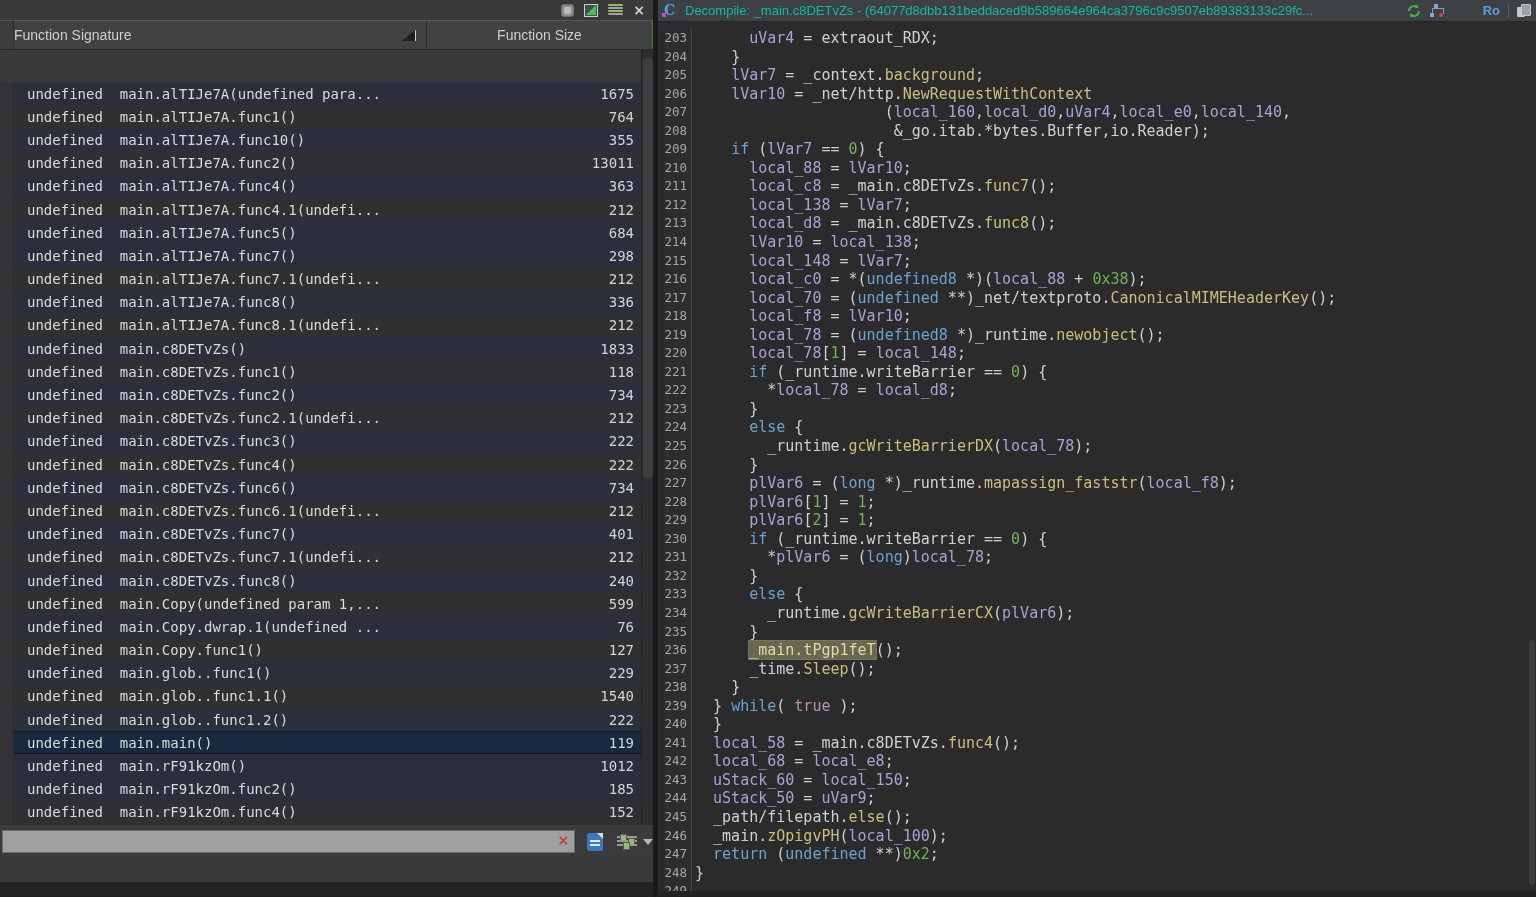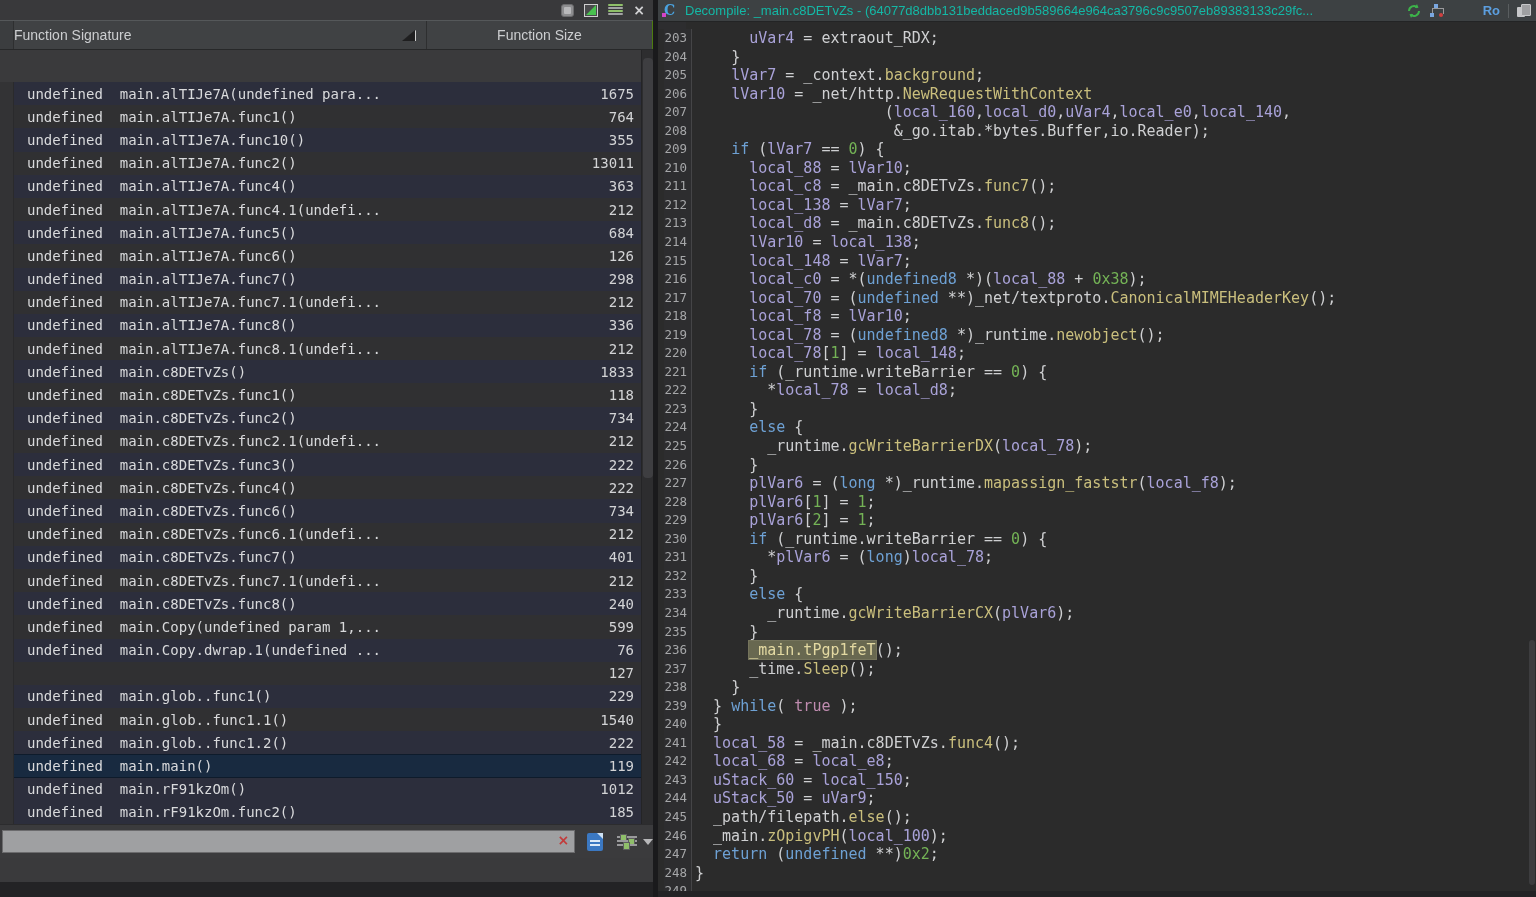--- a/index.html
+++ b/index.html
@@ -161,25 +161,20 @@
         <div class="fn-row stripe-b">
           <span class="fn-gutter"></span>
           <span class="fn-sig">undefined _main.alTIJe7A.func4.1(undefi...</span>
           <span class="fn-size">212</span>
         </div>
         <div class="fn-row stripe-a">
           <span class="fn-gutter"></span>
           <span class="fn-sig">undefined _main.alTIJe7A.func5()</span>
           <span class="fn-size">684</span>
         </div>
-        <div class="fn-row stripe-b">
-          <span class="fn-gutter"></span>
-          <span class="fn-sig">undefined _main.alTIJe7A.func6()</span>
-          <span class="fn-size">126</span>
-        </div>
         <div class="fn-row stripe-a">
           <span class="fn-gutter"></span>
           <span class="fn-sig">undefined _main.alTIJe7A.func7()</span>
           <span class="fn-size">298</span>
         </div>
         <div class="fn-row stripe-b">
           <span class="fn-gutter"></span>
           <span class="fn-sig">undefined _main.alTIJe7A.func7.1(undefi...</span>
           <span class="fn-size">212</span>
         </div>
@@ -253,20 +248,21 @@
           <span class="fn-sig">undefined _main.Copy(undefined param_1,...</span>
           <span class="fn-size">599</span>
         </div>
         <div class="fn-row stripe-a">
           <span class="fn-gutter"></span>
           <span class="fn-sig">undefined _main.Copy.dwrap.1(undefined ...</span>
           <span class="fn-size">76</span>
         </div>
         <div class="fn-row stripe-b">
           <span class="fn-gutter"></span>
+          <span class="fn-sig">undefined _main.Copy.func1()</span>
           <span class="fn-size">127</span>
         </div>
         <div class="fn-row stripe-a">
           <span class="fn-gutter"></span>
           <span class="fn-sig">undefined _main.glob..func1()</span>
           <span class="fn-size">229</span>
         </div>
         <div class="fn-row stripe-b">
           <span class="fn-gutter"></span>
           <span class="fn-sig">undefined _main.glob..func1.1()</span>

